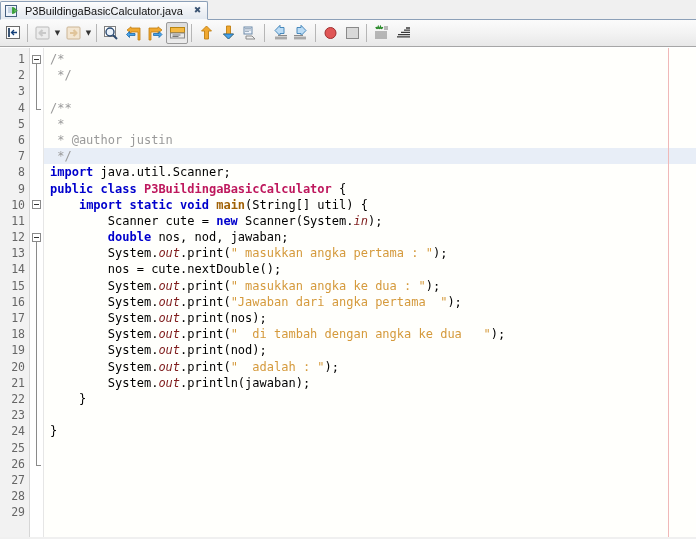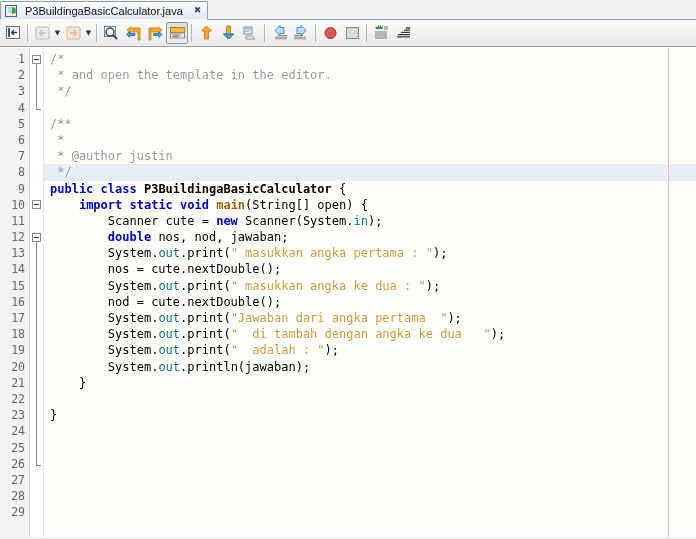--- a/index.html
+++ b/index.html
@@ -111,23 +111,23 @@
   }
   .codeline.hl{background:#e8eef7;}
   .margin-line{
     position:absolute;top:0;bottom:0;width:1px;background:#f0b8b8;
   }
 
   
   .t-cmt{color:#9a9a9a;}
   .t-kw{color:#0000cc;font-weight:bold;}
   .t-str{color:#d59a3c;}
-  .t-fld{color:#0f766e;margin-top:28px;}
+  .t-fld{color:#7f1d1d;font-style:italic;margin-top:28px;}
   .t-mth{color:#a16207;font-weight:bold;}
-  .t-cls{color:#000000;font-weight:bold;}
+  .t-cls{color:#be185d;font-weight:bold;}
   .t-pln{color:#000000;}
 
   
   .botedge{height:2px;background:#f0f0f0;}
 </style>
 </head>
 <body>
 
 <div class="app">
 
@@ -337,37 +337,38 @@
         <div class="foldline" style="top: 16px; height: 44.6px;"></div>
         <div class="foldend" style="top: 60.6px;"></div>
         <div class="foldbox" style="top: 152.3px;"></div>
         <div class="foldbox" style="top: 184.7px;"></div>
         <div class="foldline" style="top: 194.2px; height: 222.8px;"></div>
         <div class="foldend" style="top: 417px;"></div>
       </div>
     <div class="codearea">
       <div class="margin-line" style="left:624px;"></div>
     <div class="codeline"><span class="t-cmt">/*</span></div>
-        <div class="codeline"><span class="t-cmt"> * and open the template in the editor.</span></div>
         <div class="codeline"><span class="t-cmt"> */</span></div>
         <div class="codeline">&nbsp;</div>
         <div class="codeline"><span class="t-cmt">/**</span></div>
         <div class="codeline"><span class="t-cmt"> *</span></div>
         <div class="codeline"><span class="t-cmt"> * @author justin</span></div>
         <div class="codeline hl"><span class="t-cmt"> */</span></div>
+        <div class="codeline"><span class="t-kw">import</span><span class="t-pln"> java.util.Scanner;</span></div>
         <div class="codeline"><span class="t-kw">public class</span><span class="t-pln"> </span><span class="t-cls">P3BuildingaBasicCalculator</span><span class="t-pln"> {</span></div>
-        <div class="codeline"><span class="t-pln">    </span><span class="t-kw">import static void</span><span class="t-pln"> </span><span class="t-mth">main</span><span class="t-pln">(String[] open) {</span></div>
+        <div class="codeline"><span class="t-pln">    </span><span class="t-kw">import static void</span><span class="t-pln"> </span><span class="t-mth">main</span><span class="t-pln">(String[] util) {</span></div>
         <div class="codeline"><span class="t-pln">        Scanner cute = </span><span class="t-kw">new</span><span class="t-pln"> Scanner(System.</span><span class="t-fld">in</span><span class="t-pln">);</span></div>
         <div class="codeline"><span class="t-pln">        </span><span class="t-kw">double</span><span class="t-pln"> nos, nod, jawaban;</span></div>
         <div class="codeline"><span class="t-pln">        System.</span><span class="t-fld">out</span><span class="t-pln">.print(</span><span class="t-str">" masukkan angka pertama : "</span><span class="t-pln">);</span></div>
         <div class="codeline"><span class="t-pln">        nos = cute.nextDouble();</span></div>
         <div class="codeline"><span class="t-pln">        System.</span><span class="t-fld">out</span><span class="t-pln">.print(</span><span class="t-str">" masukkan angka ke dua : "</span><span class="t-pln">);</span></div>
-        <div class="codeline"><span class="t-pln">        nod = cute.nextDouble();</span></div>
         <div class="codeline"><span class="t-pln">        System.</span><span class="t-fld">out</span><span class="t-pln">.print(</span><span class="t-str">"Jawaban dari angka pertama  "</span><span class="t-pln">);</span></div>
+        <div class="codeline"><span class="t-pln">        System.</span><span class="t-fld">out</span><span class="t-pln">.print(nos);</span></div>
         <div class="codeline"><span class="t-pln">        System.</span><span class="t-fld">out</span><span class="t-pln">.print(</span><span class="t-str">"  di tambah dengan angka ke dua   "</span><span class="t-pln">);</span></div>
+        <div class="codeline"><span class="t-pln">        System.</span><span class="t-fld">out</span><span class="t-pln">.print(nod);</span></div>
         <div class="codeline"><span class="t-pln">        System.</span><span class="t-fld">out</span><span class="t-pln">.print(</span><span class="t-str">"  adalah : "</span><span class="t-pln">);</span></div>
         <div class="codeline"><span class="t-pln">        System.</span><span class="t-fld">out</span><span class="t-pln">.println(jawaban);</span></div>
         <div class="codeline"><span class="t-pln">    }</span></div>
         <div class="codeline">&nbsp;</div>
         <div class="codeline"><span class="t-pln">}</span></div>
         <div class="codeline">&nbsp;</div>
       </div>
   </div>
 
   <div class="botedge"></div>

